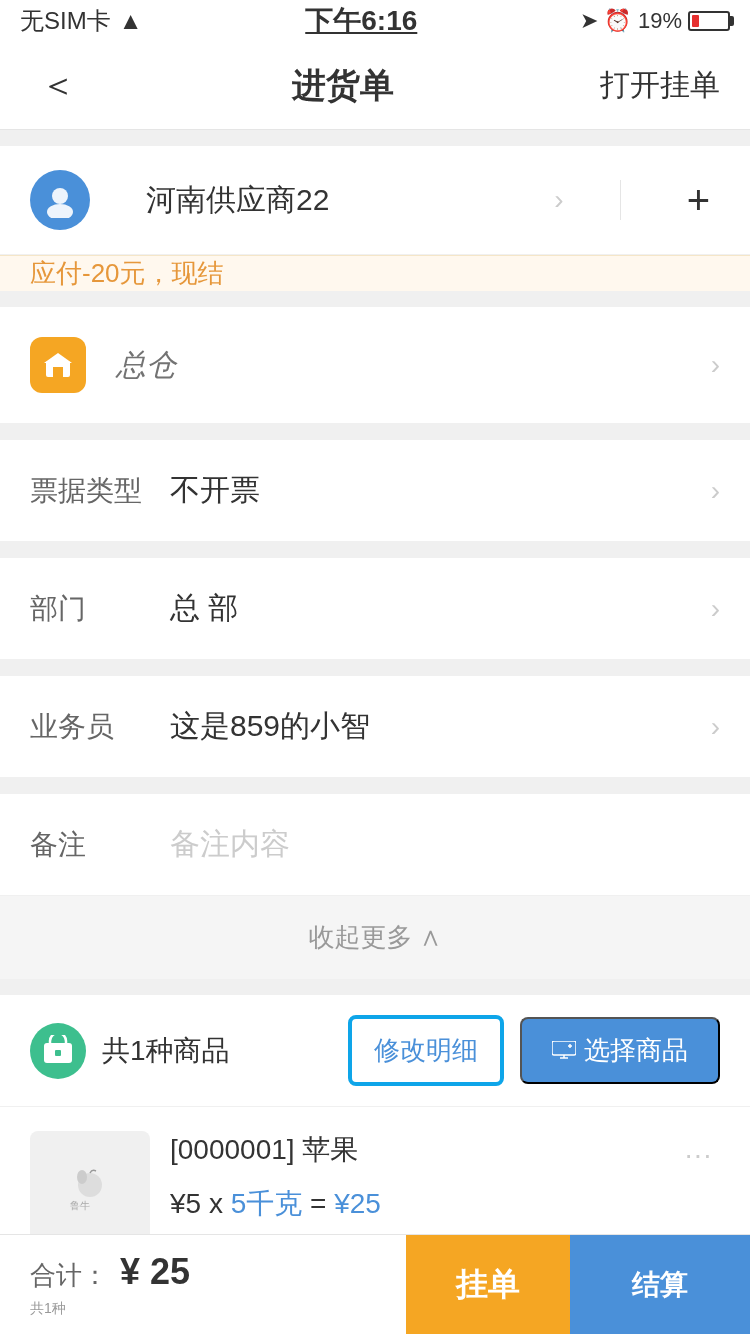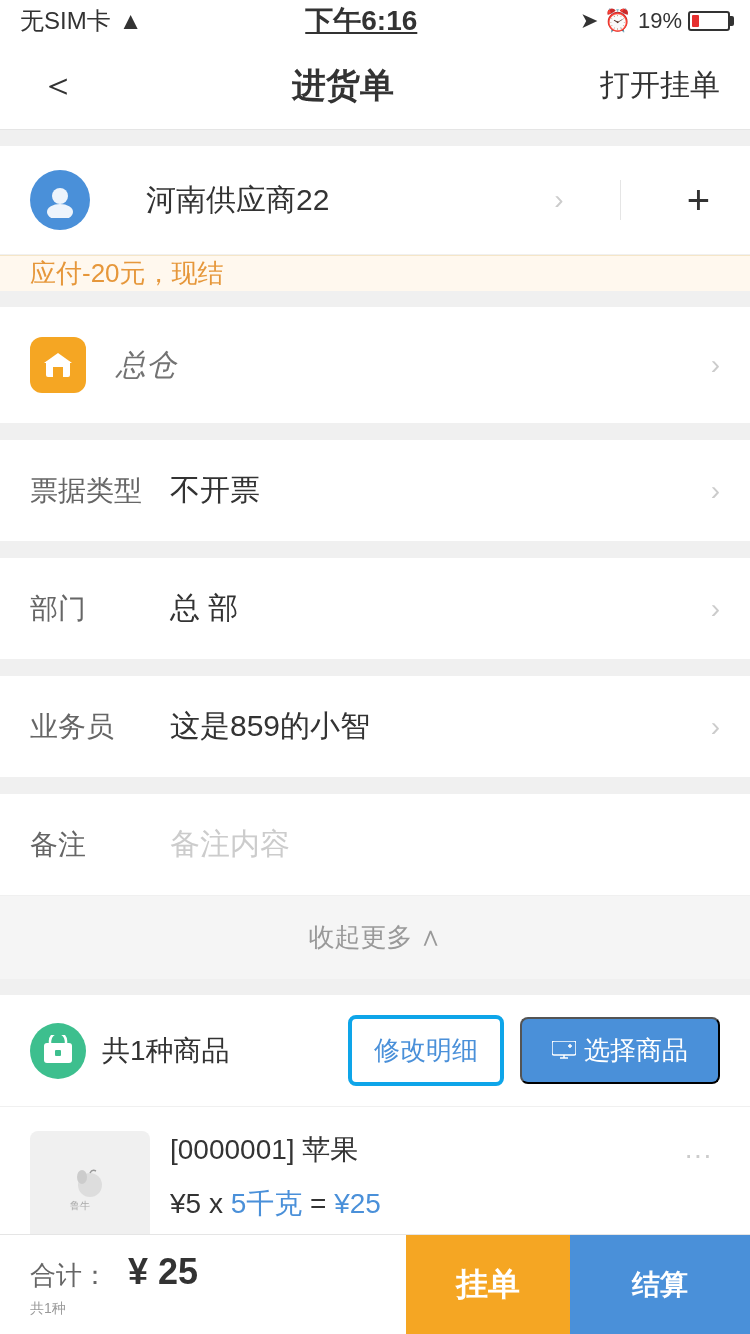--- a/index.html
+++ b/index.html
@@ -295,21 +295,21 @@
     .total-section {
       flex: 1;
       display: flex;
       flex-direction: column;
       justify-content: center;
       padding: 0 30px;
     }
     .total-main {
       display: flex;
       align-items: baseline;
-      gap: 20px;
+      gap: 12px;
     }
     .total-label {
       font-size: 26px;
       color: #666;
     }
     .total-amount {
       font-size: 36px;
       font-weight: 600;
       color: #333;
     }

